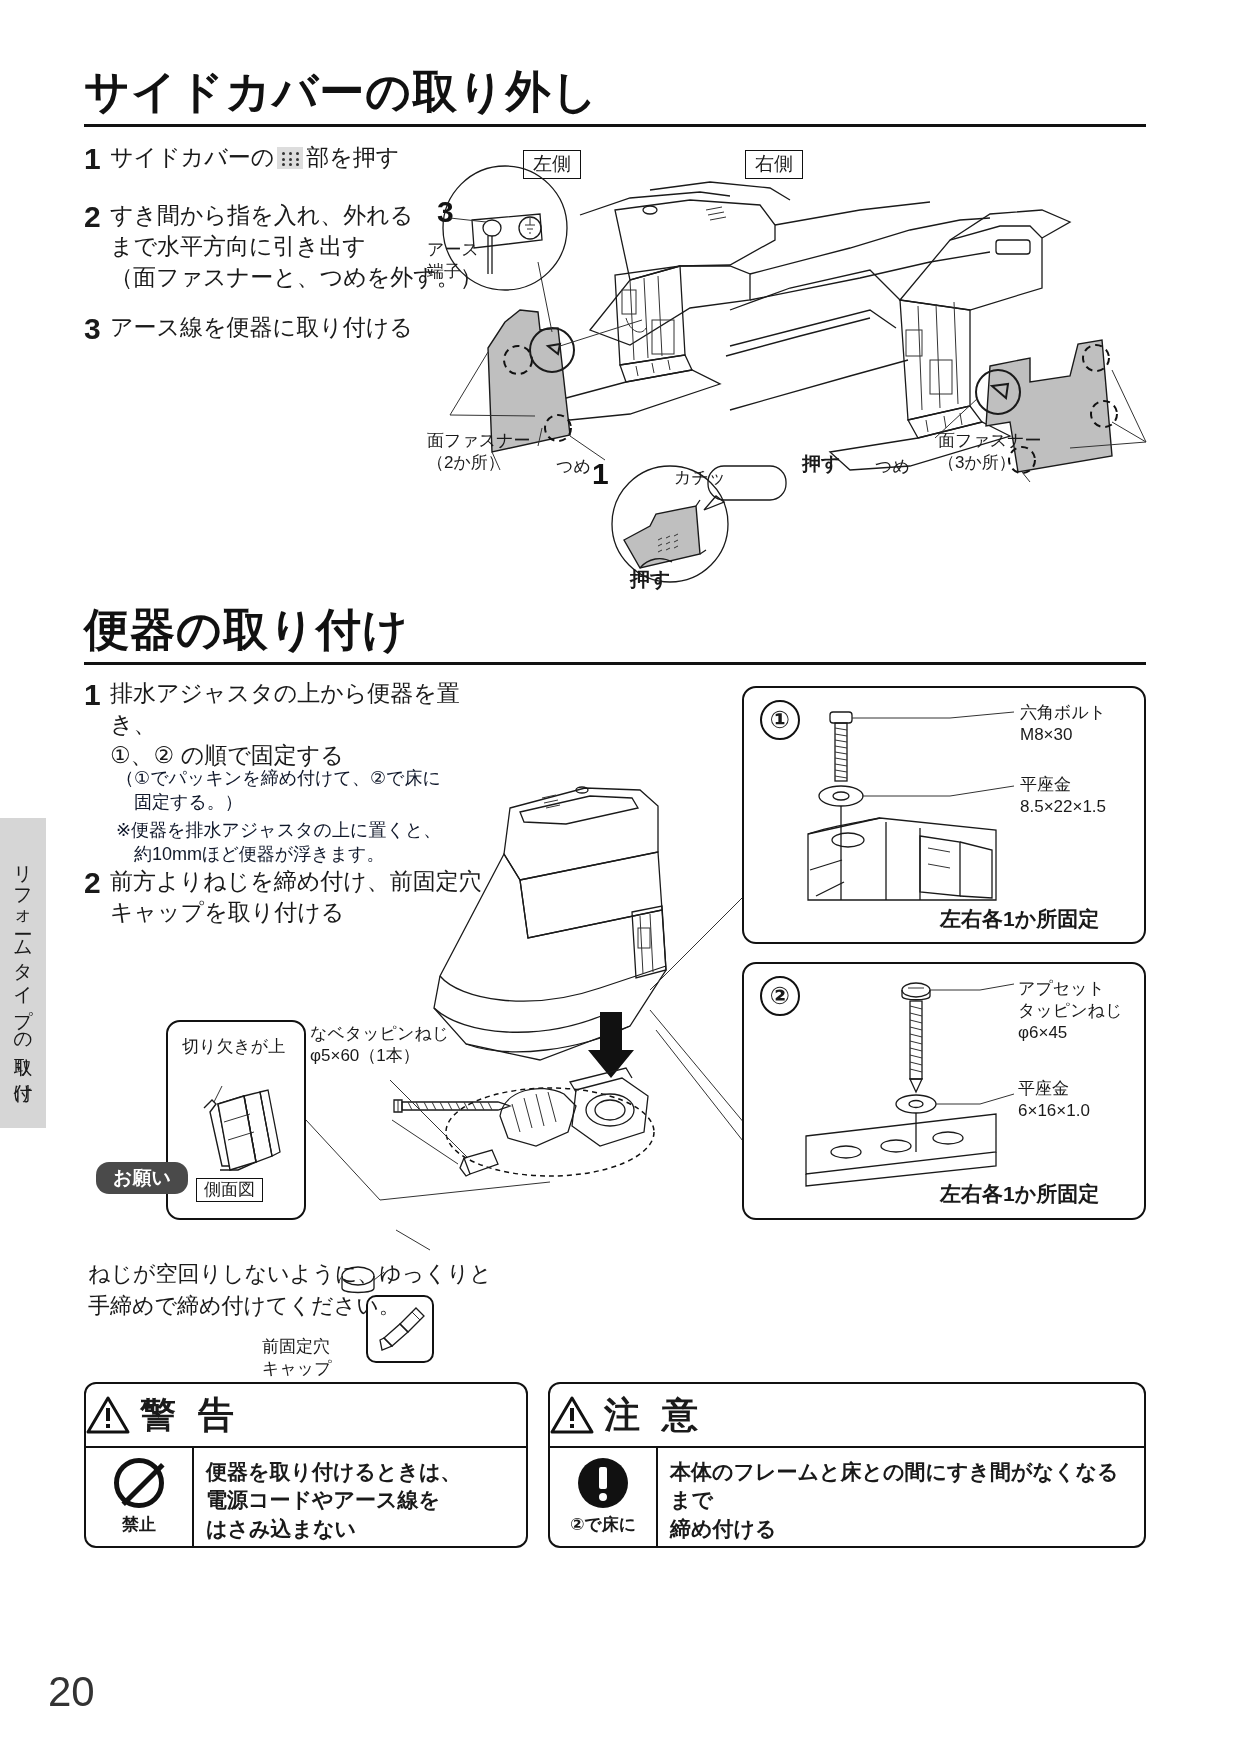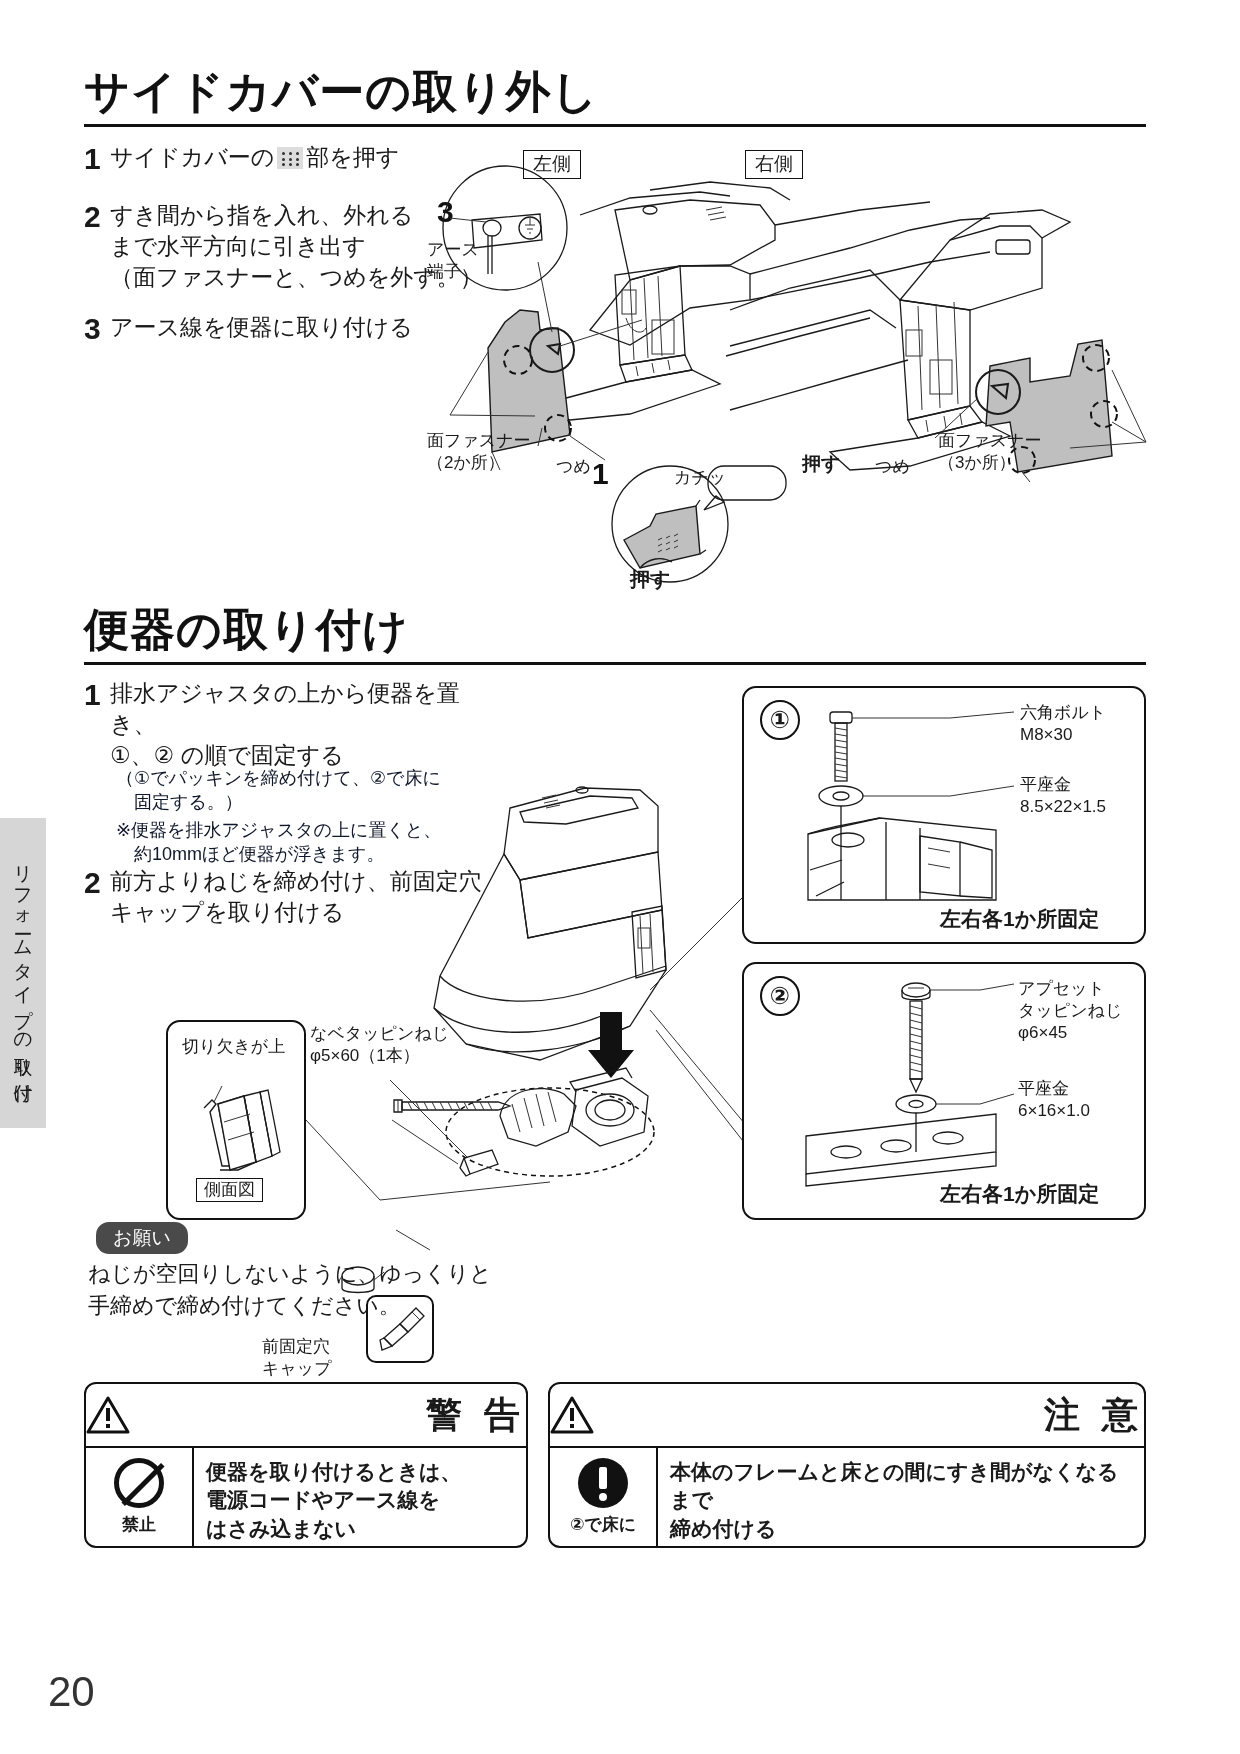--- a/index.html
+++ b/index.html
@@ -91,22 +91,22 @@
     border-radius:13px; padding:3px 17px; font-size:19px;
   }
   .onegai-txt{ position:absolute; font-size:22px; line-height:1.45; }
 
   
   .wbox{
     position:absolute; border:2.4px solid #111; border-radius:12px; background:#fff;
     overflow:hidden;
   }
   .wbox .whead{
-    display:flex; align-items:center; justify-content:space-between;
-    height:62px; 
+    display:flex; align-items:center; justify-content:flex-start;
+    height:62px; gap:10px;
   }
   .wbox .whead .wtitle{ font-size:36px; font-weight:bold; letter-spacing:6px; }
   .wbox .wbodyrow{ display:flex; border-top:2.2px solid #111; height:calc(100% - 62px); }
   .wbox .wicon{
     width:108px; flex:0 0 108px; border-right:2.2px solid #111;
     display:flex; flex-direction:column; align-items:center; justify-content:center; gap:5px;
   }
   .wbox .wicon .icaption{ font-size:17px; font-weight:bold; }
   .wbox .wtext{ padding:10px 12px; }
   .wbox .wtext .wmain{ font-size:21px; font-weight:bold; line-height:1.35; }
@@ -439,21 +439,21 @@
     <path class="lnthin" d="M130 14 L180 14 L214 8"></path>
     <path class="lnthin" d="M136 128 L180 128 L214 118"></path>
   </svg>
   <div class="lbl" style="left:1018px; top:978px;">アプセット
 タッピンねじ
 φ6×45</div>
   <div class="lbl" style="left:1018px; top:1078px;">平座金
 6×16×1.0</div>
   <div class="lbl bold" style="left:940px; top:1180px; font-size:21px;">左右各1か所固定</div>
 
-  <div class="onegai-tag" style="left:96px; top:1222px;">お願い</div>
+  <div class="onegai-tag" style="left:96px; top:1162px;font-weight:bold;">お願い</div>
   <div class="onegai-txt" style="left:88px; top:1258px;">
     <div>ねじが空回りしないように、ゆっくりと</div>
     <div>手締めで締め付けてください。</div>
   </div>
 
   <div class="wbox" style="left:84px; top:1382px; width:444px; height:166px;">
     <div class="whead">
       <span class="tri-icon">
         <svg width="44" height="40" viewBox="0 0 44 40" style="position:static;">
           <path d="M22 3 L42 37 L2 37 Z" fill="none" stroke="#111" stroke-width="3" stroke-linejoin="round"></path>

